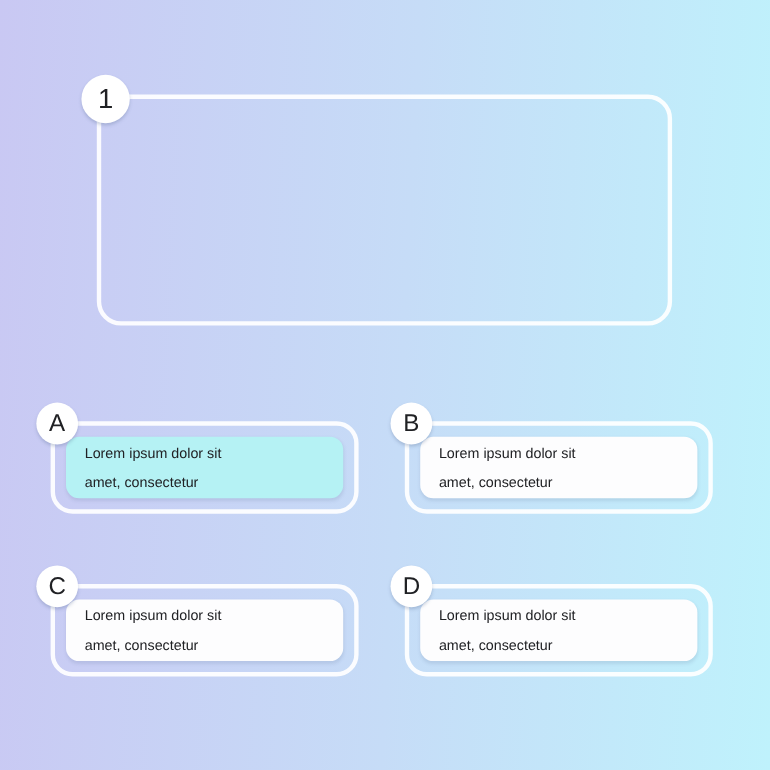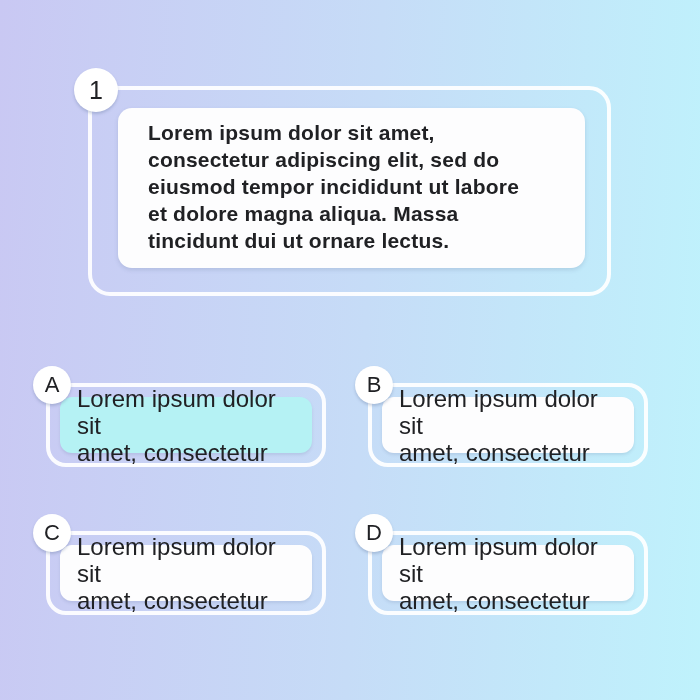--- a/index.html
+++ b/index.html
@@ -77,40 +77,33 @@
     width: 100%; height: 100%;
     border-radius: 12px;
     background: #fdfdfe;
     box-shadow: 0 2px 3px rgba(80,100,140,0.15);
     display: flex;
     align-items: center;
     padding: 0 12px 0 17px;
   }
   .opt-text {
     margin: 0;
-    font-size: 24px;
+    font-size: 13px;
     line-height: 27px;
     white-space: pre-line;
   }
 </style>
 </head>
 <body>
 
 <div class="canvas">
 
   <section class="card q-card">
     <div class="badge badge-q">
       <span>1</span>
-    </div>
-    <div class="q-inner">
-      <p class="q-text">Lorem ipsum dolor sit amet,
-consectetur adipiscing elit, sed do
-eiusmod tempor incididunt ut labore
-et dolore magna aliqua. Massa
-tincidunt dui ut ornare lectus.</p>
     </div>
   </section>
 
   <div class="card opt-card opt-a">
     <div class="badge badge-opt">
       <span>A</span>
     </div>
     <div class="opt-inner" style="background: rgb(181, 242, 244);">
       <p class="opt-text">Lorem ipsum dolor sit
 amet, consectetur</p>

